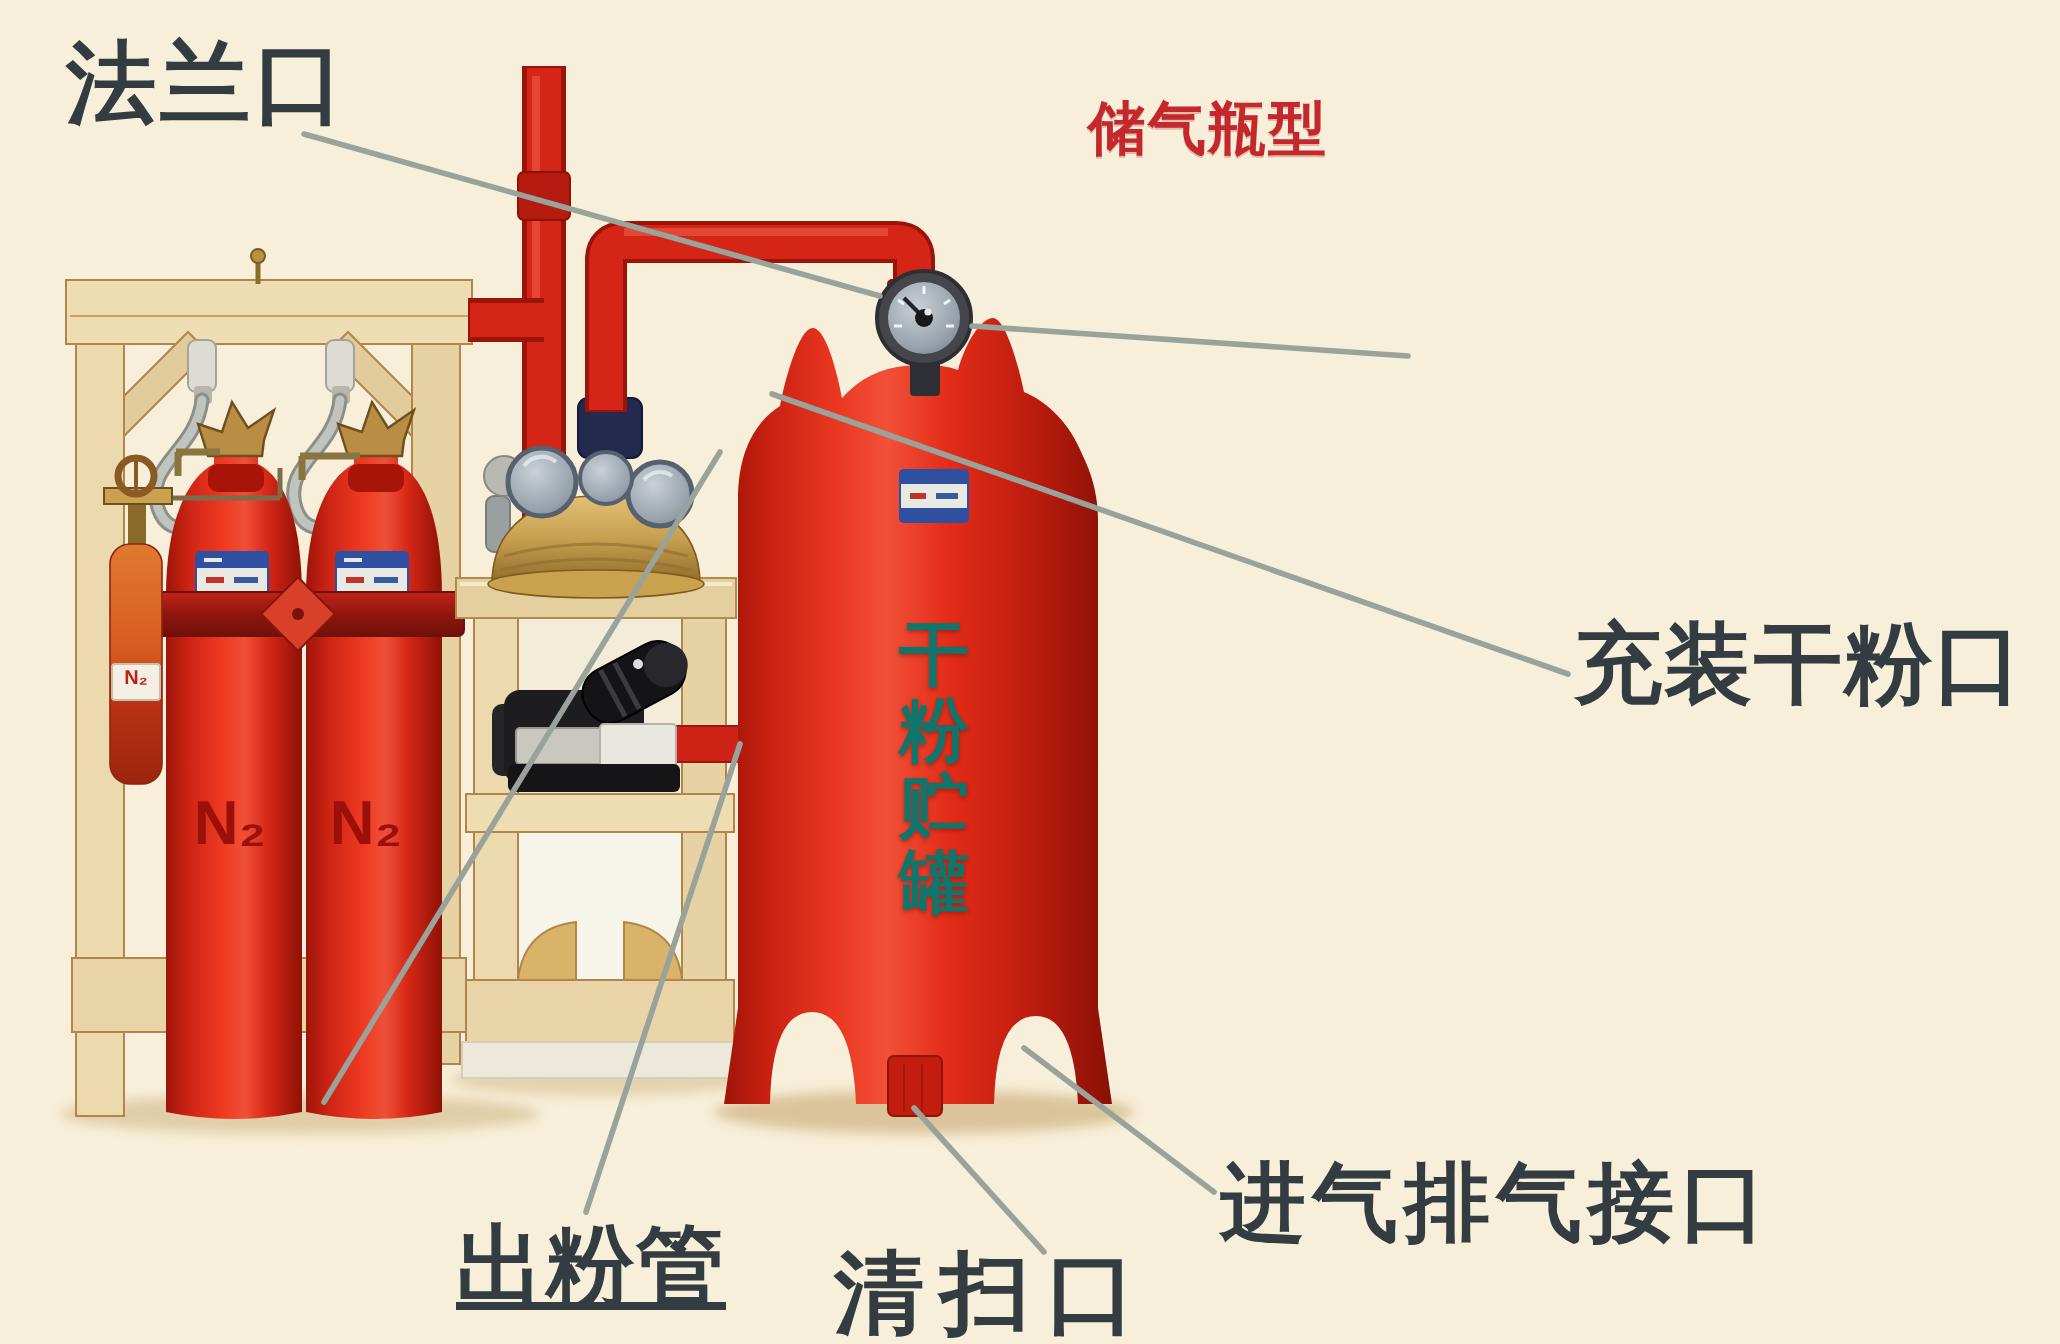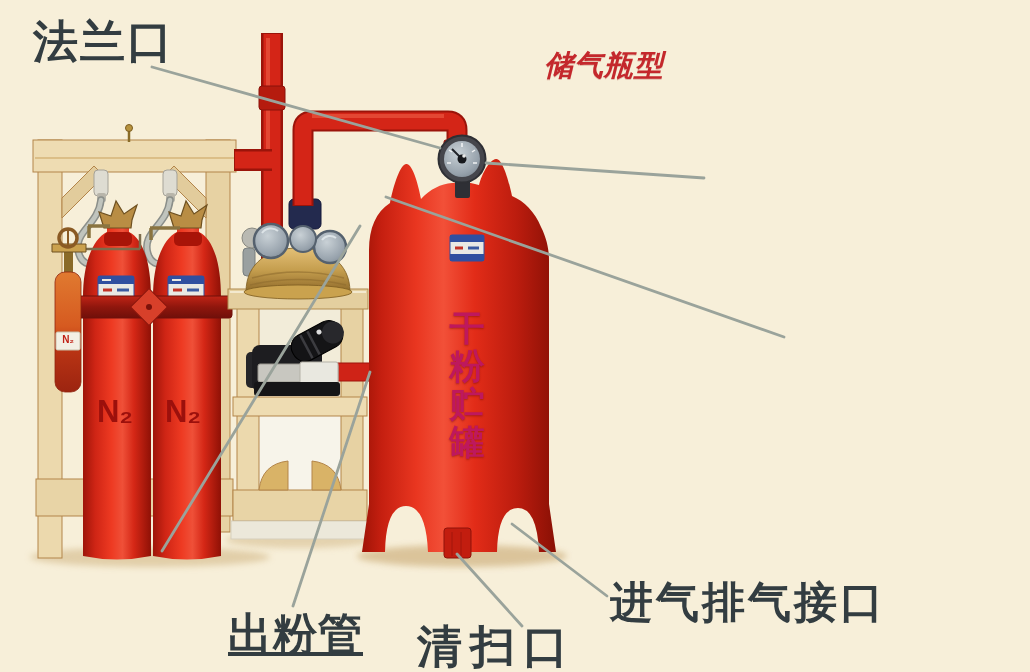--- a/index.html
+++ b/index.html
@@ -7,32 +7,32 @@
   .stage{
     position:relative;width:1030px;height:672px;overflow:hidden;
     background:#f7efd9;
   }
   .stage svg{position:absolute;left:0;top:0;}
   .callout{
     position:absolute;font-weight:bold;color:#333d41;
     white-space:nowrap;line-height:1.0;
     font-family:"Liberation Sans", sans-serif;
   }
-  .callout.red{color:#c4282c;text-shadow:0 1px 0 rgba(160,30,30,.25);font-style:italic;}
+  .callout.red{color:#c4282c;text-shadow:0 1px 0 rgba(160,30,30,.25);}
   .n2-label{
     position:absolute;font-weight:bold;color:#9c100c;
     font-size:31px;width:40px;text-align:center;line-height:1;
   }
   .n2-small{
     position:absolute;left:56px;top:334px;width:24px;font-size:10px;
     font-weight:bold;color:#c02015;text-align:center;line-height:1.2;
   }
   .tank-name{
     position:absolute;left:447px;top:309px;width:40px;
-    font-size:35px;line-height:38px;font-weight:bold;color:#be185d;
+    font-size:35px;line-height:38px;font-weight:bold;color:#0f766e;
     word-break:break-all;text-align:center;
     text-shadow:0 1px 2px rgba(110,10,0,.45);
   }
 </style>
 </head>
 <body>
 
 <div class="stage">
 
 <svg width="1030" height="672" viewBox="0 0 1030 672">
@@ -288,20 +288,21 @@
     <line x1="457" y1="554" x2="522" y2="626"></line>
     <line x1="512" y1="524" x2="607" y2="596"></line>
   </g>
 </svg>
 
 <div class="callout" style="left:33px;top:19px;font-size:45px;letter-spacing:2px;">法兰口</div>
 
 <div class="callout red" style="left:544px;top:51px;font-size:29px;letter-spacing:1px;">储气瓶型</div>
 
 
+<div class="callout" style="left:787px;top:311px;font-size:44px;letter-spacing:1px;">充装干粉口</div>
 
 
 <div class="callout" style="left:228px;top:612px;font-size:44px;letter-spacing:1px;text-decoration:underline;">出粉管</div>
 
 <div class="callout" style="left:610px;top:581px;font-size:43px;letter-spacing:3px;">进气排气接口</div>
 
 <div class="callout" style="left:417px;top:624px;font-size:45px;letter-spacing:8px;">清扫口</div>
 
 <div class="n2-label" style="left:95px;top:396px;">N₂</div>
 <div class="n2-label" style="left:163px;top:396px;">N₂</div>

